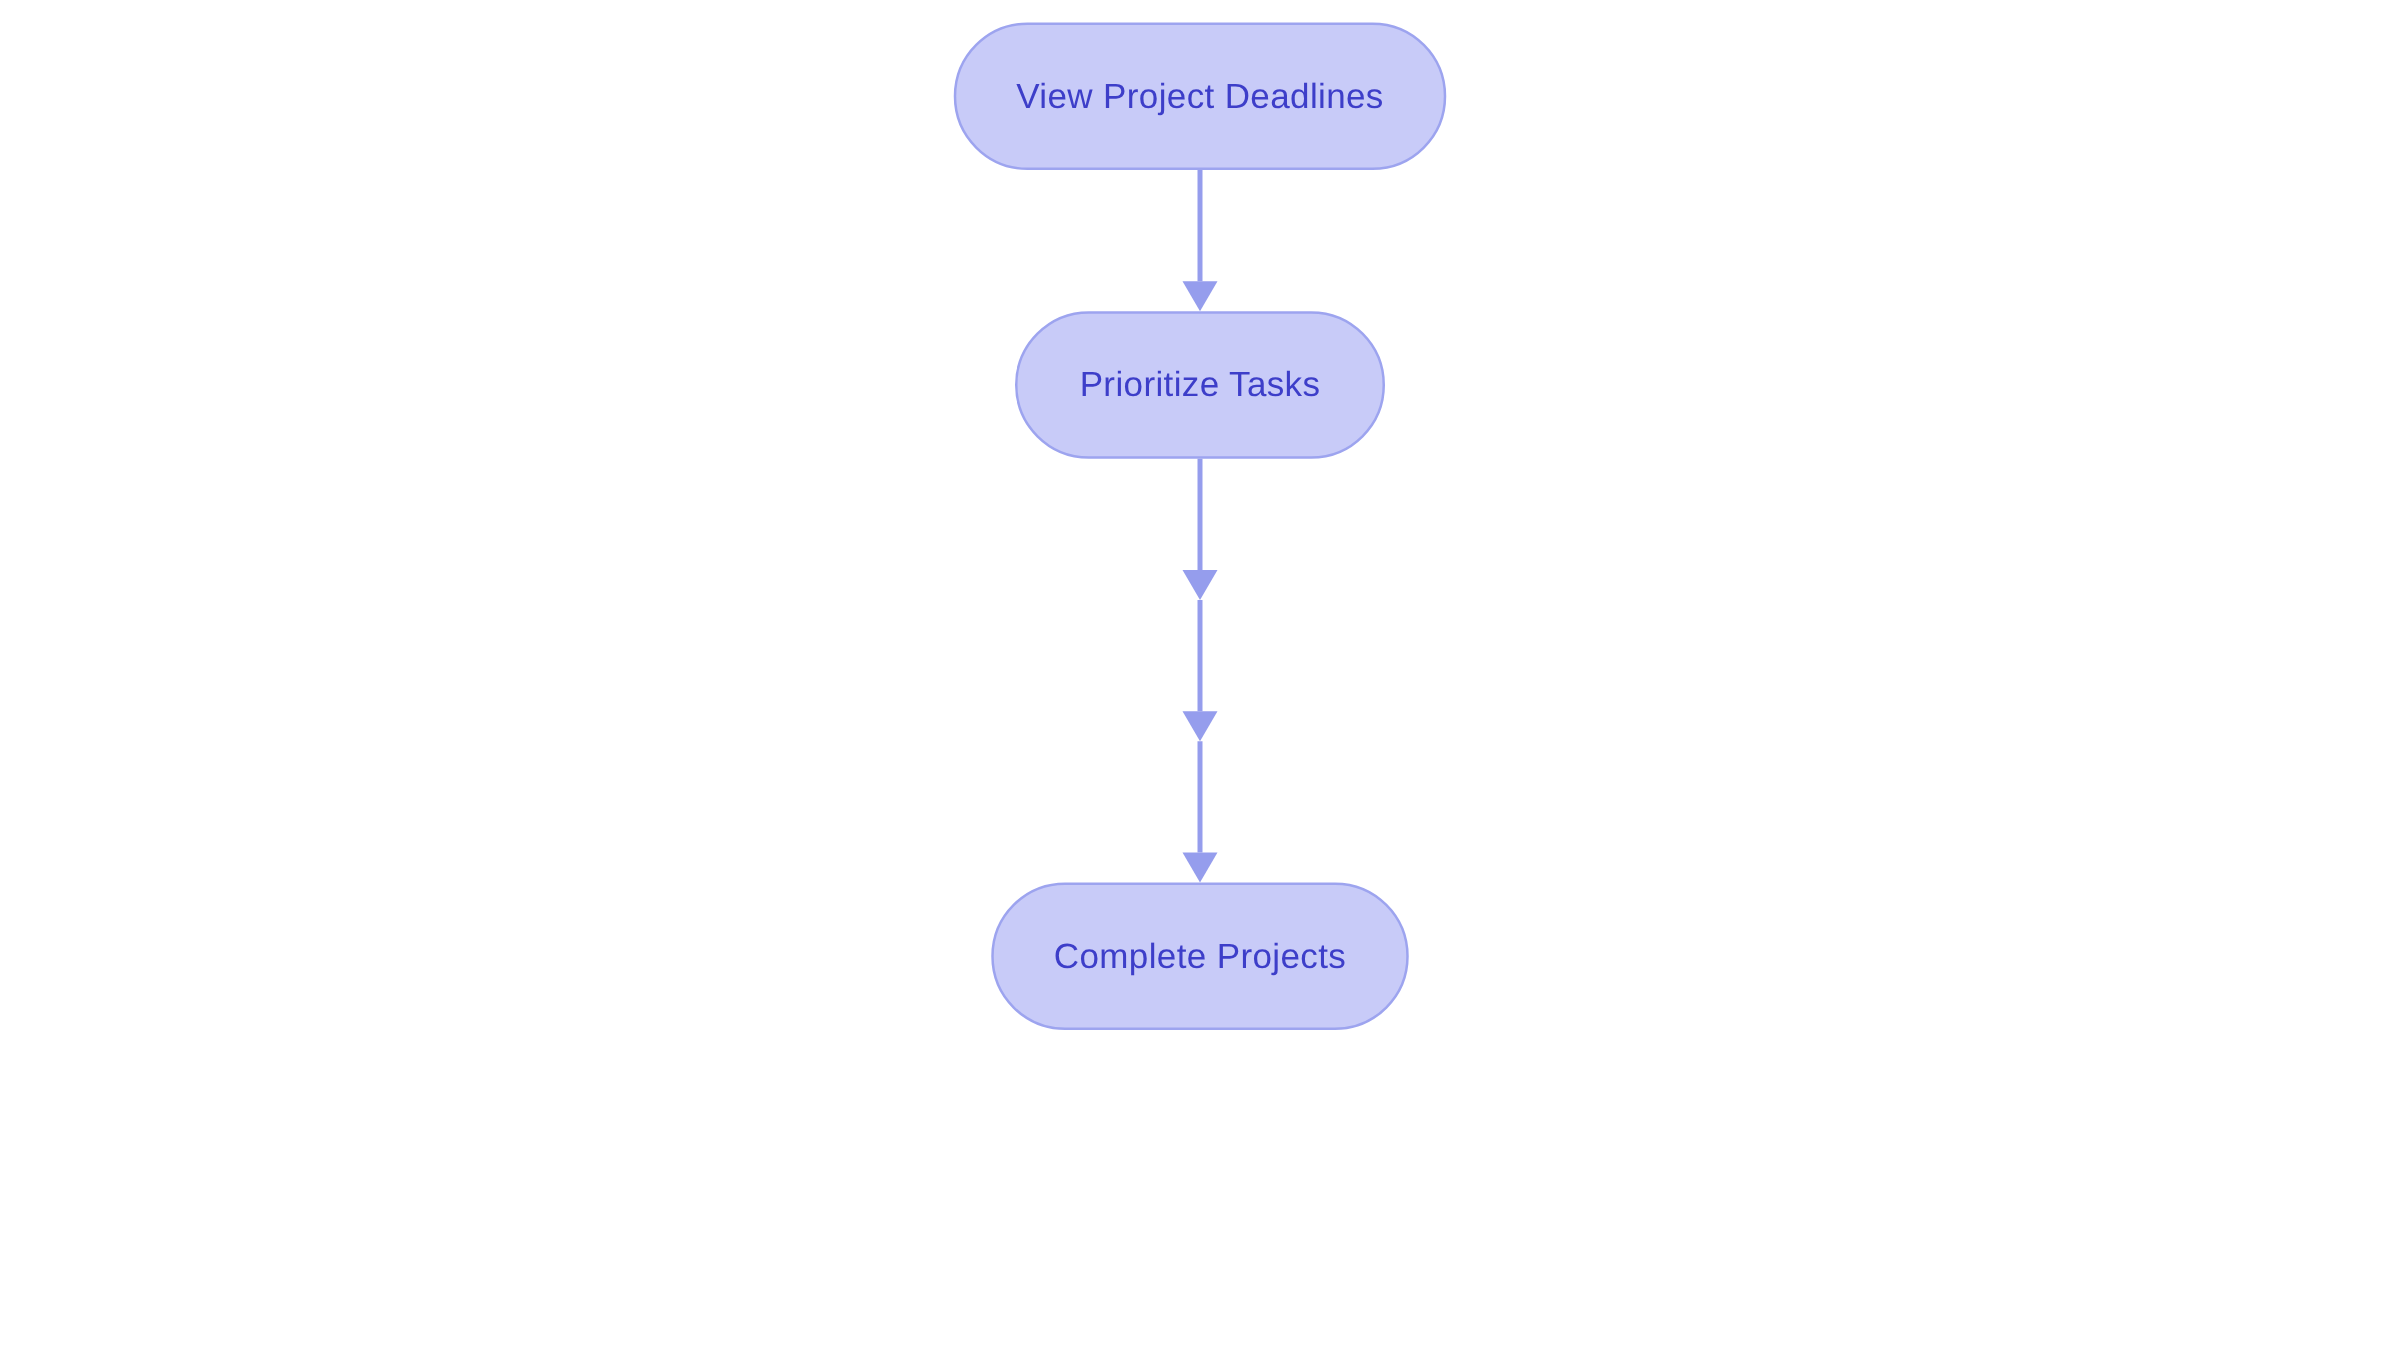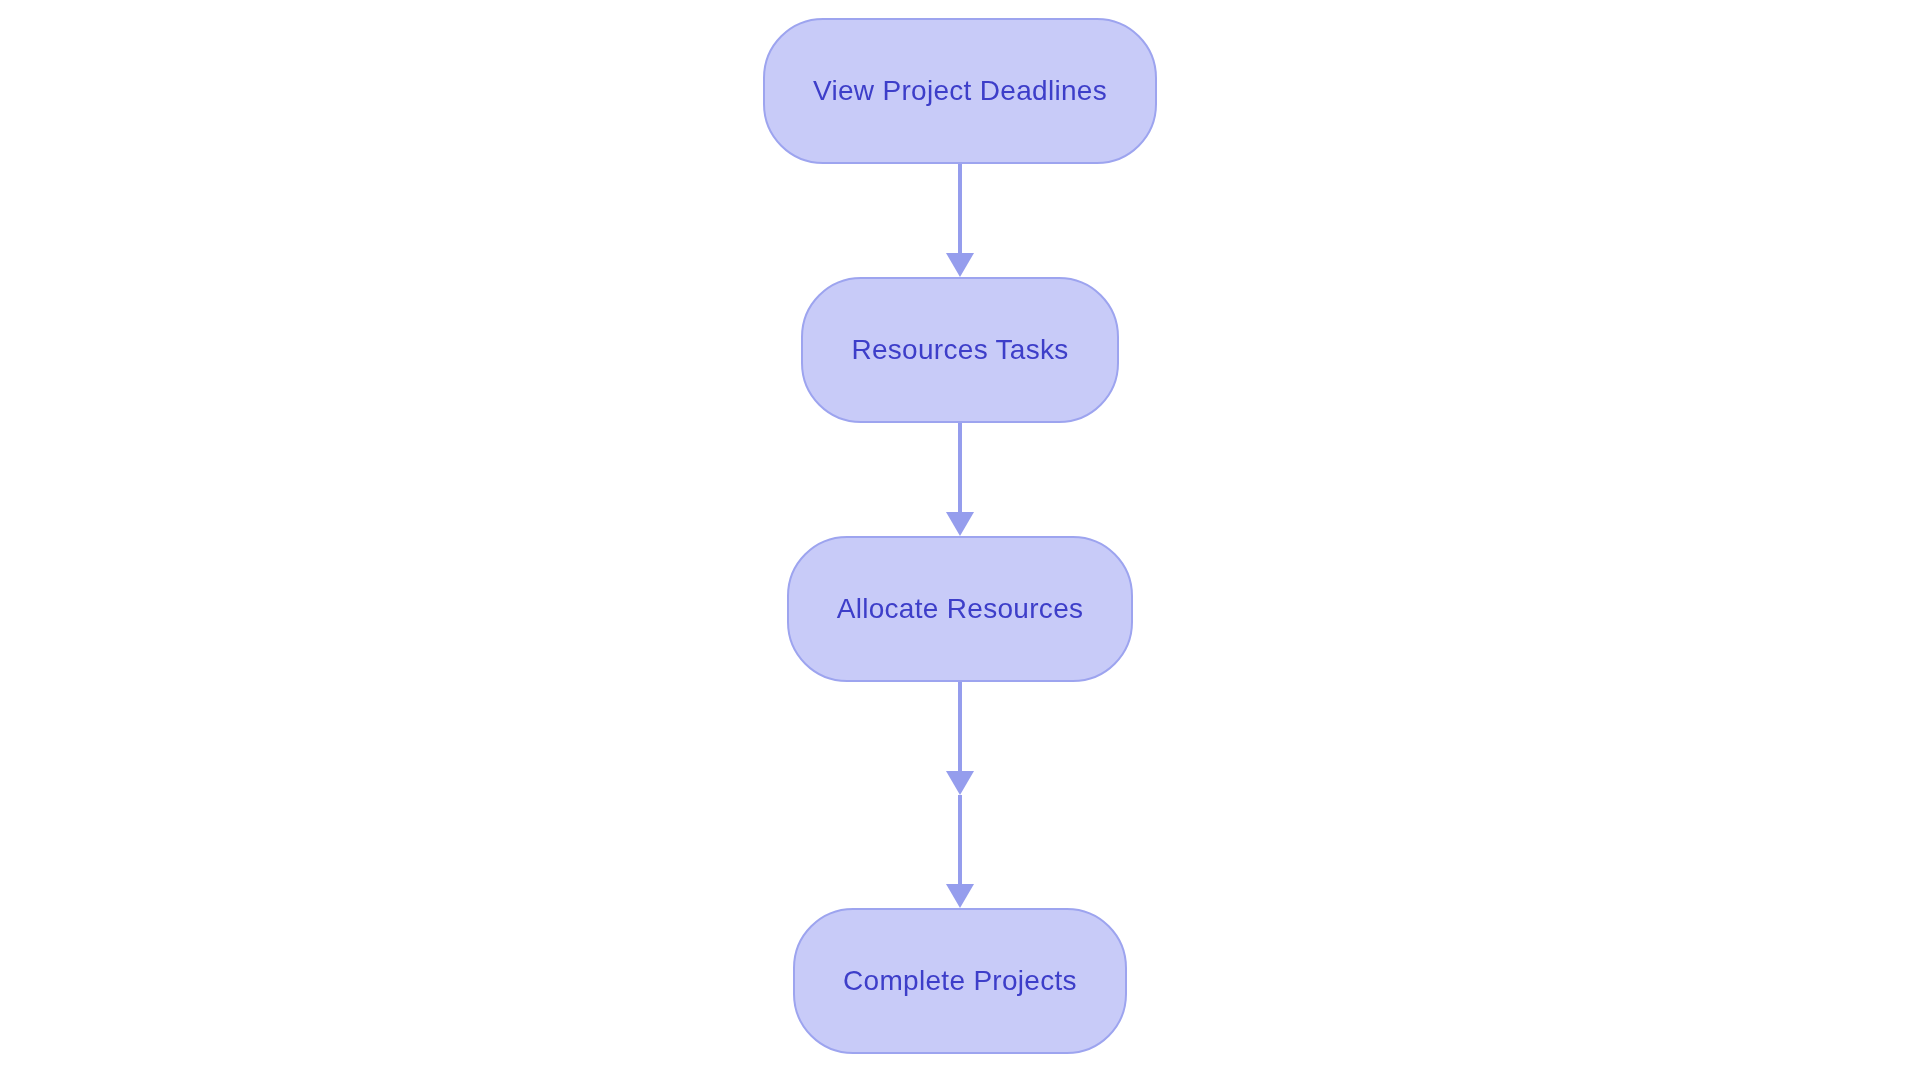--- a/index.html
+++ b/index.html
@@ -21,21 +21,21 @@
   }
   .canvas {
     width: 1920px;
     height: 1083px;
     display: flex;
     flex-direction: column;
     align-items: center;
     padding-top: 18px;
   }
   .flow-node {
-    height: 146px;
+    height: 118px;
     min-width: 296px;
     padding: 0 48px;
     border-radius: 60px;
     background: var(--node-fill);
     border: 2px solid var(--node-border);
     display: flex;
     align-items: center;
     justify-content: center;
     flex: 0 0 auto;
   }
@@ -74,31 +74,28 @@
   <div class="flow-node">
     <span class="flow-node-label">View Project Deadlines</span>
   </div>
 
   <div class="connector">
     <div class="arrow-line"></div>
     <div class="arrowhead"></div>
   </div>
 
   <div class="flow-node">
-    <span class="flow-node-label">Resources Tasks</span>
+    <span class="flow-node-label">Prioritize Tasks</span>
   </div>
 
   <div class="connector">
     <div class="arrow-line"></div>
     <div class="arrowhead"></div>
   </div>
 
-  <div class="flow-node">
-    <span class="flow-node-label">Allocate Resources</span>
-  </div>
 
   <div class="connector">
     <div class="arrow-line"></div>
     <div class="arrowhead"></div>
   </div>
 
 
   <div class="connector">
     <div class="arrow-line"></div>
     <div class="arrowhead"></div>

